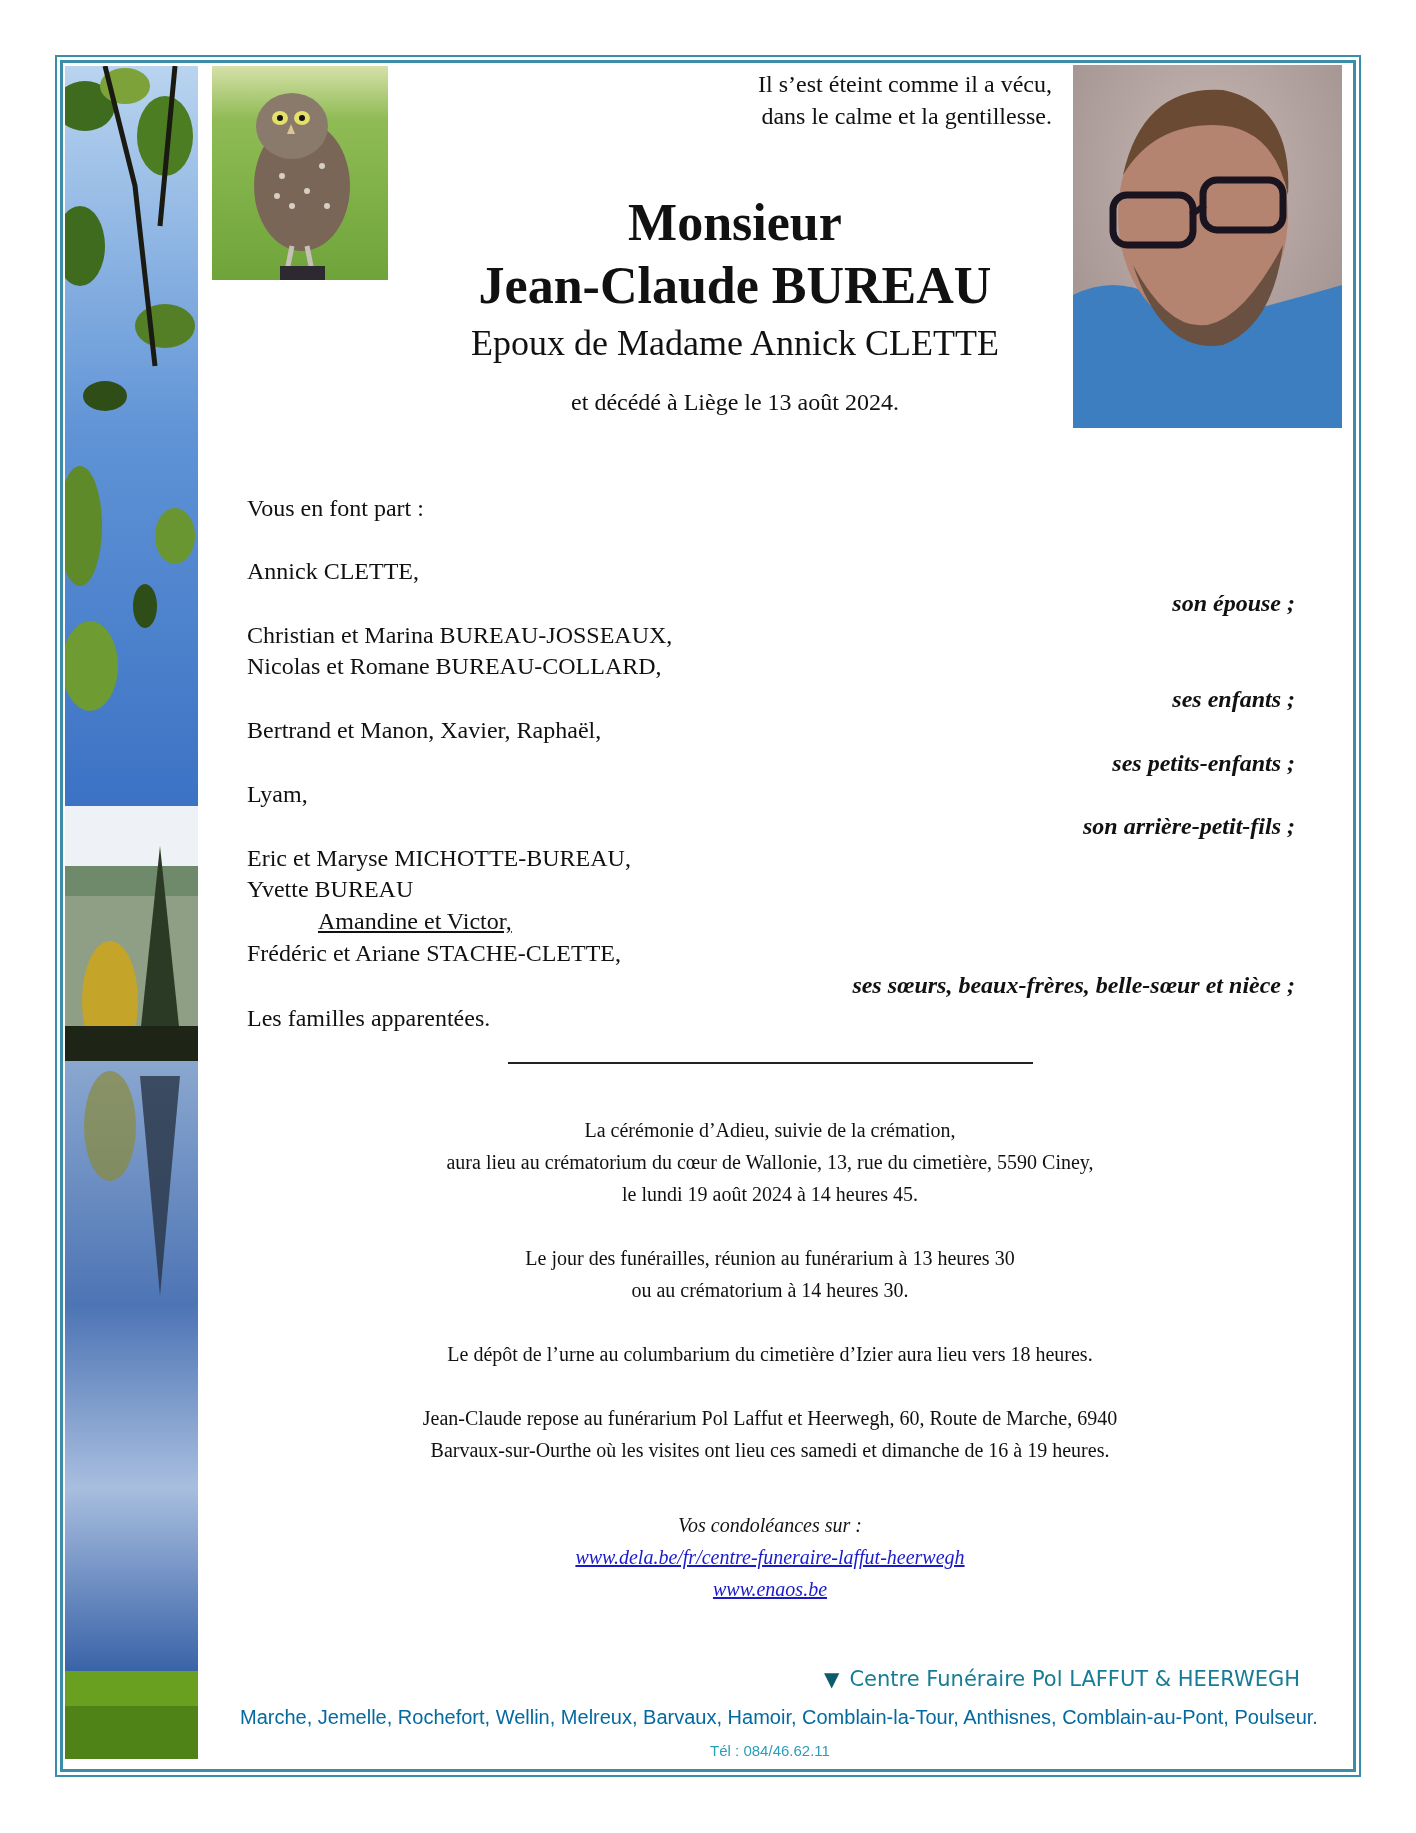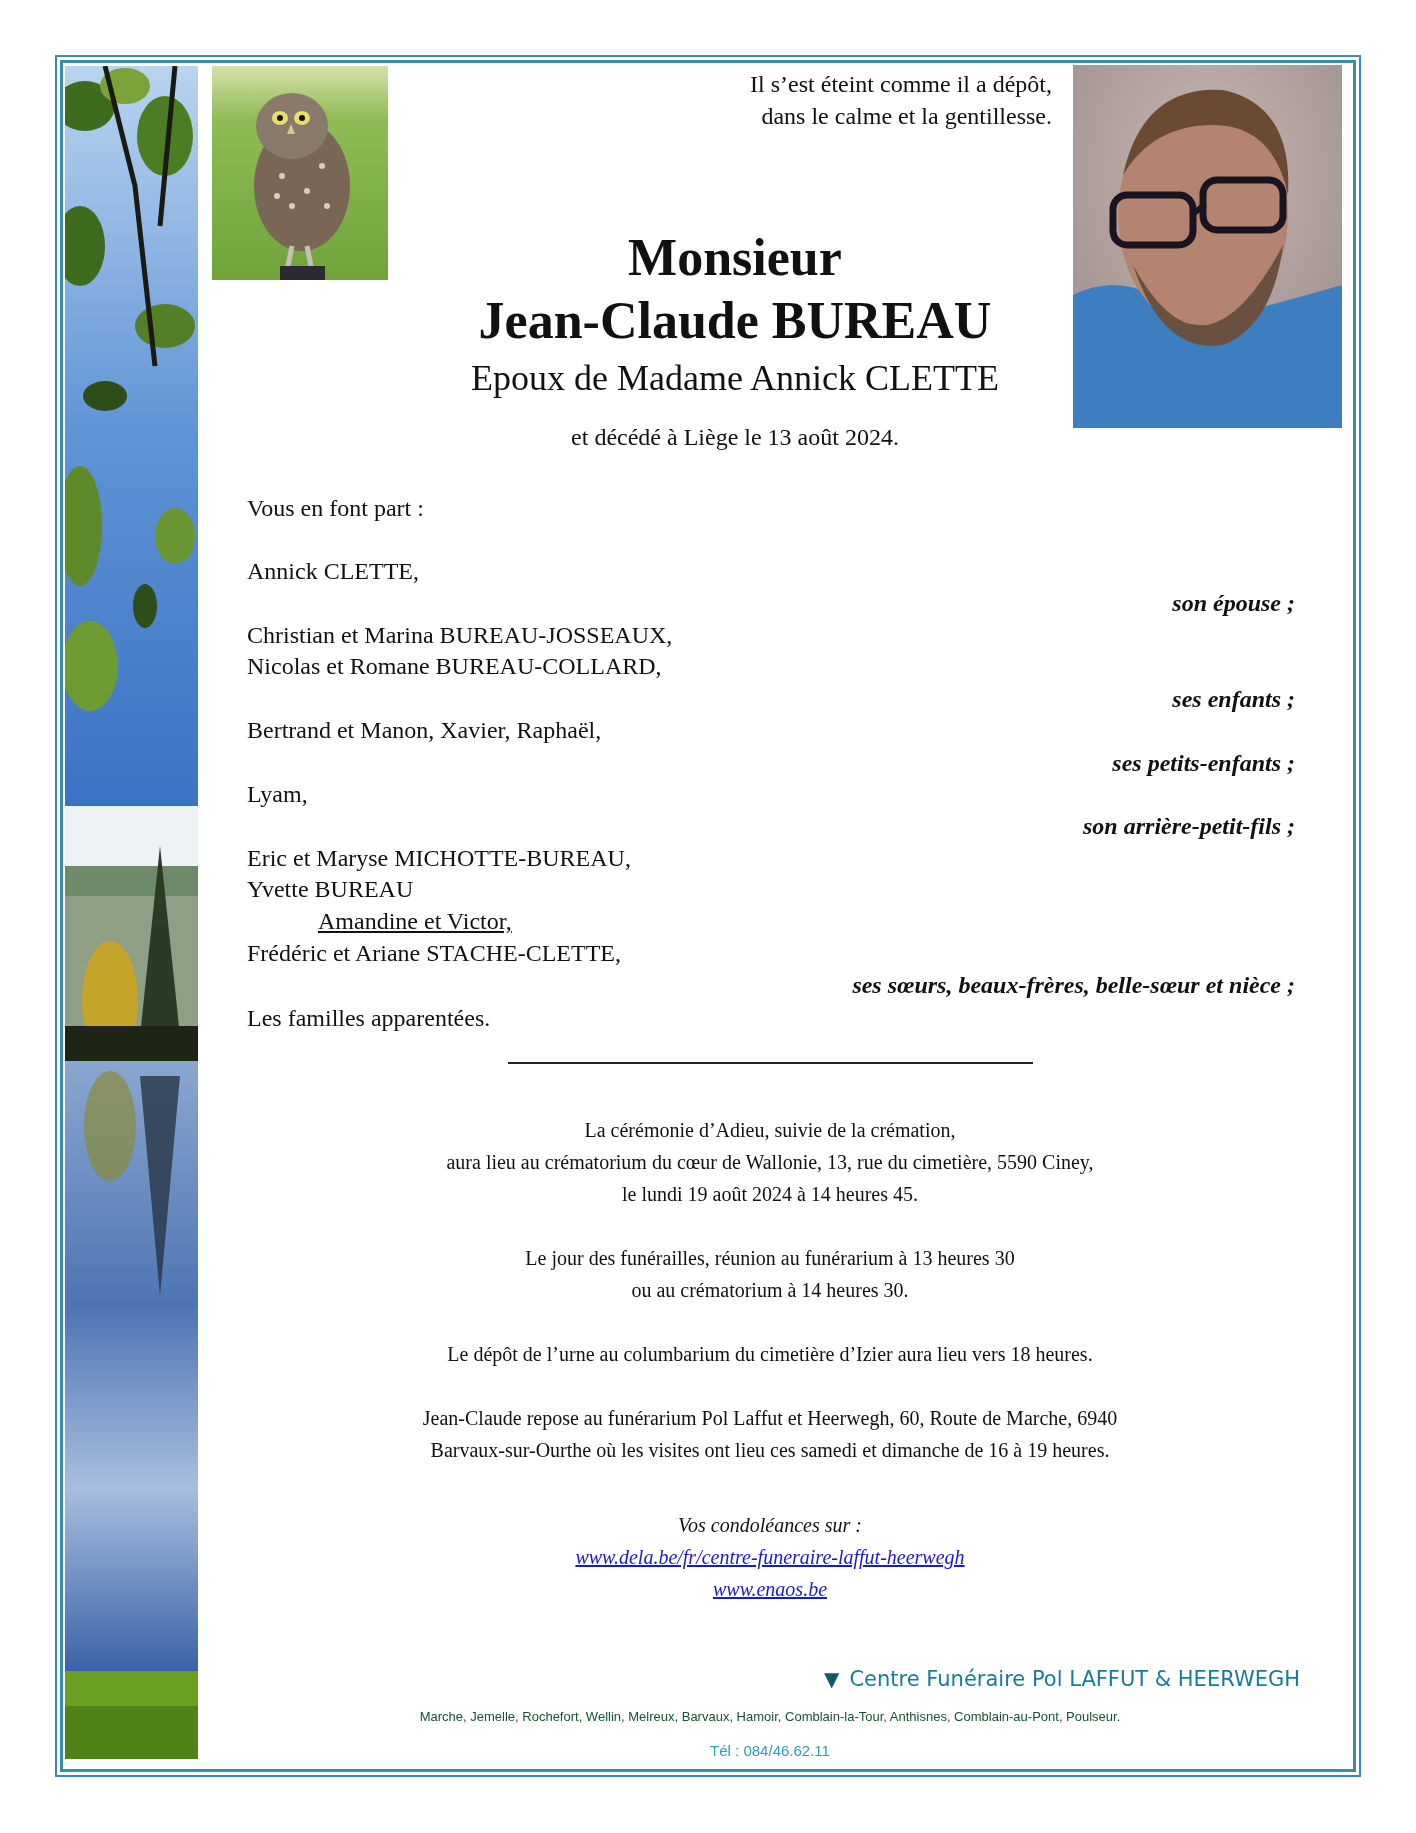--- a/index.html
+++ b/index.html
@@ -14,21 +14,21 @@
   .side-strip { position: absolute; left: 65px; top: 66px; width: 133px; height: 1693px; overflow: hidden; }
   .side-strip svg { display: block; }
 
   
   .owl { position: absolute; left: 212px; top: 66px; width: 176px; height: 214px; overflow: hidden; }
   
   .portrait { position: absolute; left: 1073px; top: 65px; width: 269px; height: 363px; overflow: hidden; }
 
   .abs { position: absolute; white-space: nowrap; }
   .quote { right: 364px; top: 68px; text-align: right; font-size: 24px; line-height: 32px; }
-  .center-col { left: 240px; width: 990px; text-align: center; margin-top: 35px; }
+  .center-col { left: 240px; width: 990px; text-align: center; }
   .mr { top: 193px; font-size: 52px; font-weight: bold; line-height: 60px; }
   .name { top: 256px; font-size: 52px; font-weight: bold; line-height: 60px; }
   .spouse { top: 321px; font-size: 36px; line-height: 44px; }
   .dates { top: 386px; font-size: 24px; line-height: 32px; }
   .fam-line { position: absolute; left: 247px; font-size: 24px; line-height: 32px; white-space: nowrap; }
   .fam-line.indent { left: 318px; text-decoration: underline; }
   .role { position: absolute; right: 121px; font-size: 24px; line-height: 32px; font-style: italic;
           font-weight: bold; white-space: nowrap; text-align: right; }
 
   .sep { position: absolute; left: 508px; top: 1062px; width: 525px; height: 0;
@@ -38,22 +38,22 @@
            line-height: 32px; white-space: nowrap; }
   .b { font-weight: normal; }
   .i { font-style: italic; }
   a.link { color: #1a1acc; text-decoration: underline; font-style: italic; }
 
   .footer-title { position: absolute; left: 240px; width: 1060px; top: 1664px; text-align: right;
                   font-family: "DejaVu Sans", "Liberation Sans", sans-serif; font-size: 21px;
                   color: #177d96; line-height: 30px; }
   .footer-title .tri { color: #0b5b6b; font-size: 20px; margin-right: 10px; }
   .footer-towns { position: absolute; left: 240px; width: 1060px; top: 1705px; text-align: center;
-                  font-family: "Liberation Sans", "DejaVu Sans", sans-serif; font-size: 13px;
-                  color: #14532d; line-height: 24px; white-space: nowrap; }
+                  font-family: "Liberation Sans", "DejaVu Sans", sans-serif; font-size: 20px;
+                  color: #0369a1; line-height: 24px; white-space: nowrap; }
   .footer-tel { position: absolute; left: 240px; width: 1060px; top: 1740px; text-align: center;
                 font-family: "Liberation Sans", "DejaVu Sans", sans-serif; font-size: 15px;
                 color: #2a9db8; line-height: 22px; }
 </style>
 </head>
 <body>
 
 <div class="frame-outer"></div>
 <div class="frame-inner"></div>
 
@@ -148,21 +148,21 @@
     <ellipse cx="130" cy="150" rx="85" ry="115" fill="#b58470"></ellipse>
     <path d="M50 110 Q70 20 150 25 Q220 40 215 130 Q200 60 140 60 Q80 60 50 110 Z" fill="#6a4a32"></path>
     <path d="M60 200 Q130 330 210 180 Q200 260 150 280 Q90 290 60 200 Z" fill="#6a5040"></path>
     <rect x="40" y="130" width="80" height="50" rx="14" fill="none" stroke="#1a1420" stroke-width="7"></rect>
     <rect x="130" y="115" width="80" height="50" rx="14" fill="none" stroke="#1a1420" stroke-width="7"></rect>
     <line x1="118" y1="150" x2="132" y2="140" stroke="#1a1420" stroke-width="6"></line>
   </svg>
 </div>
 
 <div class="abs quote">
-  <div>Il s’est éteint comme il a dépôt,</div>
+  <div>Il s’est éteint comme il a vécu,</div>
   <div>dans le calme et la gentillesse.</div>
 </div>
 
 <div class="abs center-col mr">Monsieur</div>
 <div class="abs center-col name">Jean-Claude BUREAU</div>
 <div class="abs center-col spouse">Epoux de Madame Annick CLETTE</div>
 <div class="abs center-col dates">
   <div>et décédé à Liège le 13 août 2024.</div>
 </div>
 

